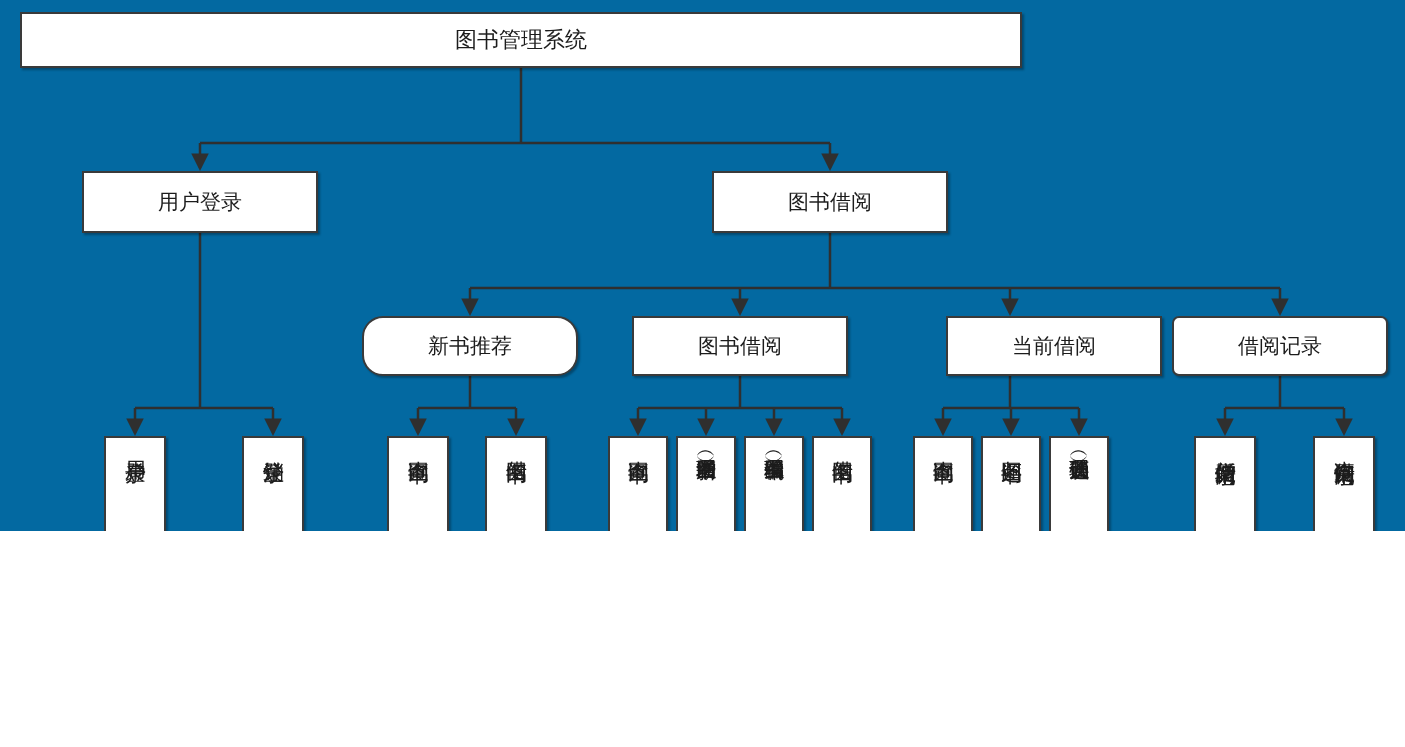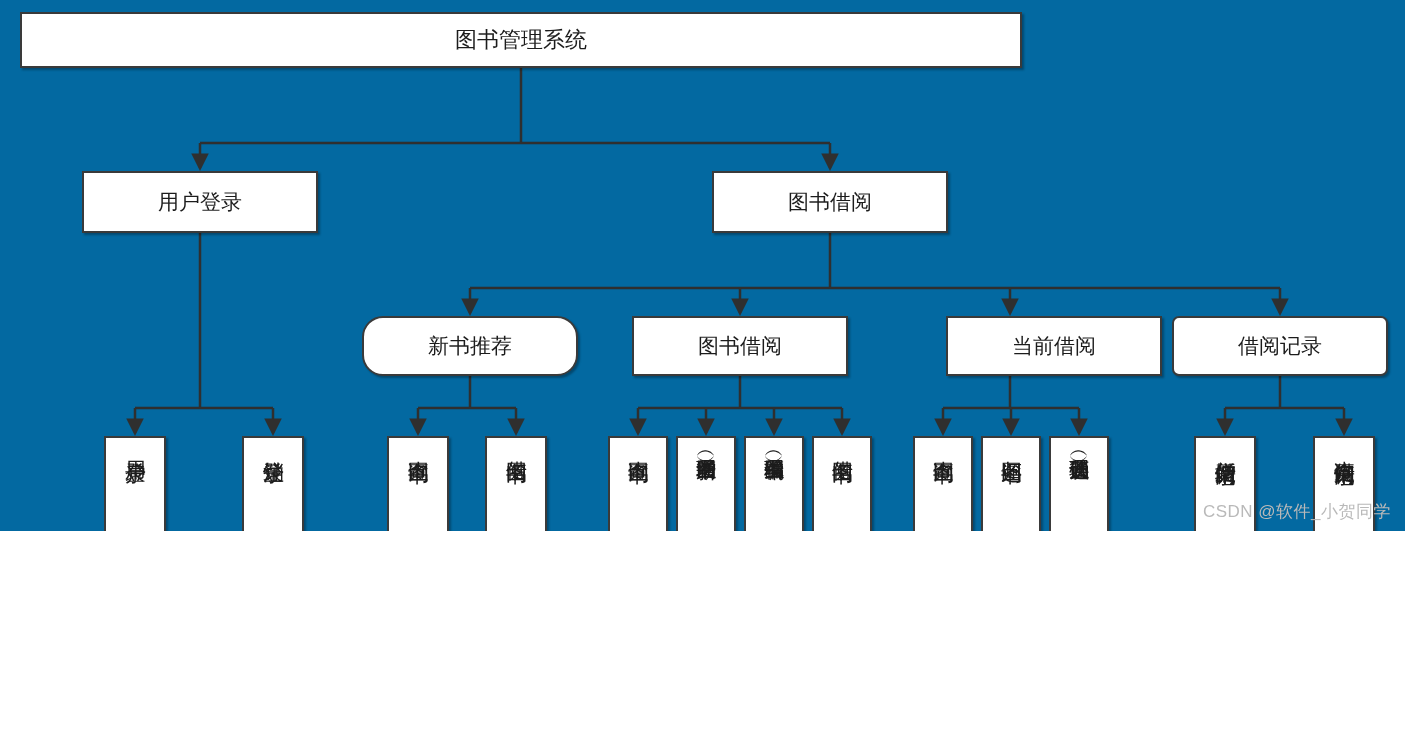--- a/index.html
+++ b/index.html
@@ -176,15 +176,14 @@
         <span class="node-label">确认归还（管理员）</span>
       </div>
       <div class="node-box vertical" style="left: 1194px; top: 436px; width: 62px; height: 298px;">
         <span class="node-label">新增借阅记录</span>
       </div>
       <div class="node-box vertical" style="left: 1313px; top: 436px; width: 62px; height: 298px;">
         <span class="node-label">查询借阅记录</span>
       </div>
     </div>
 
-  <div class="watermark">CSDN @软件_小贺同学</div>
 
 </div>
 
 </body></html>

